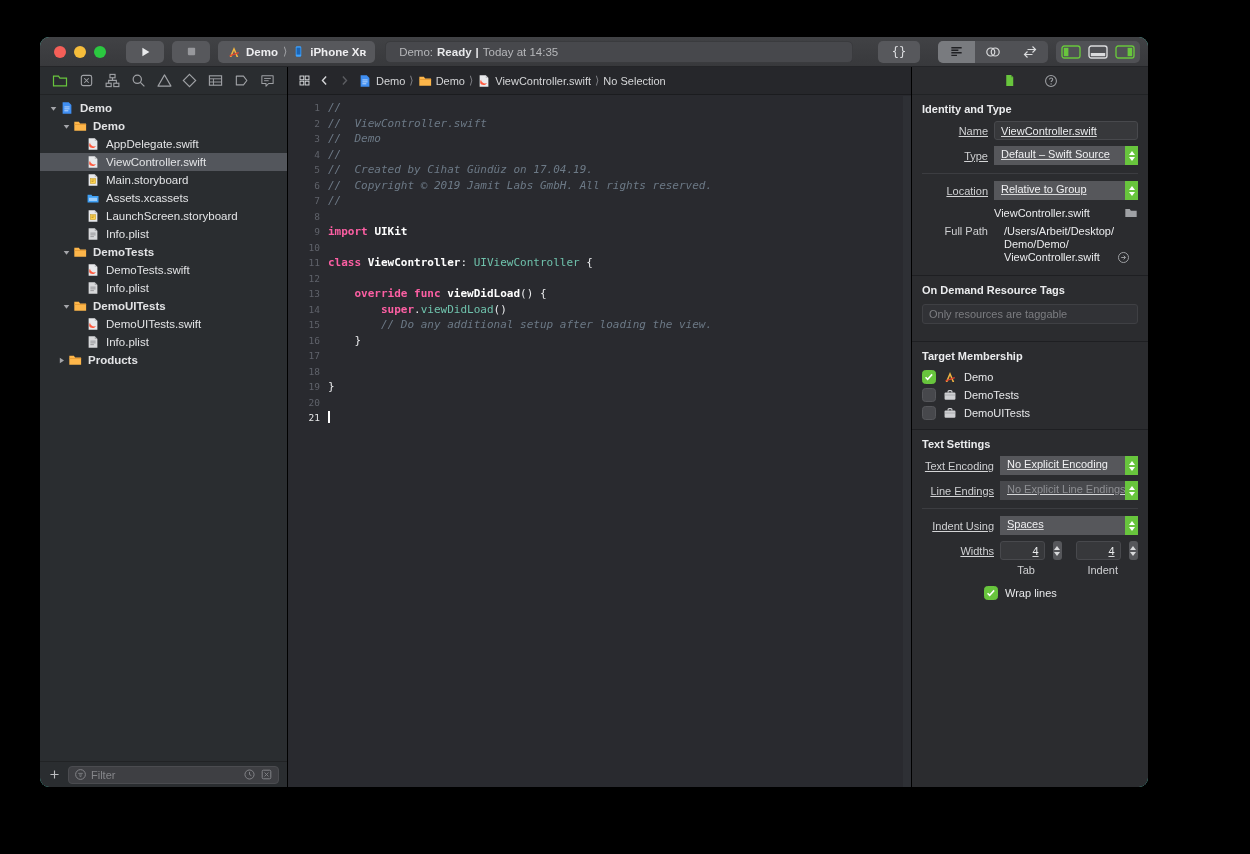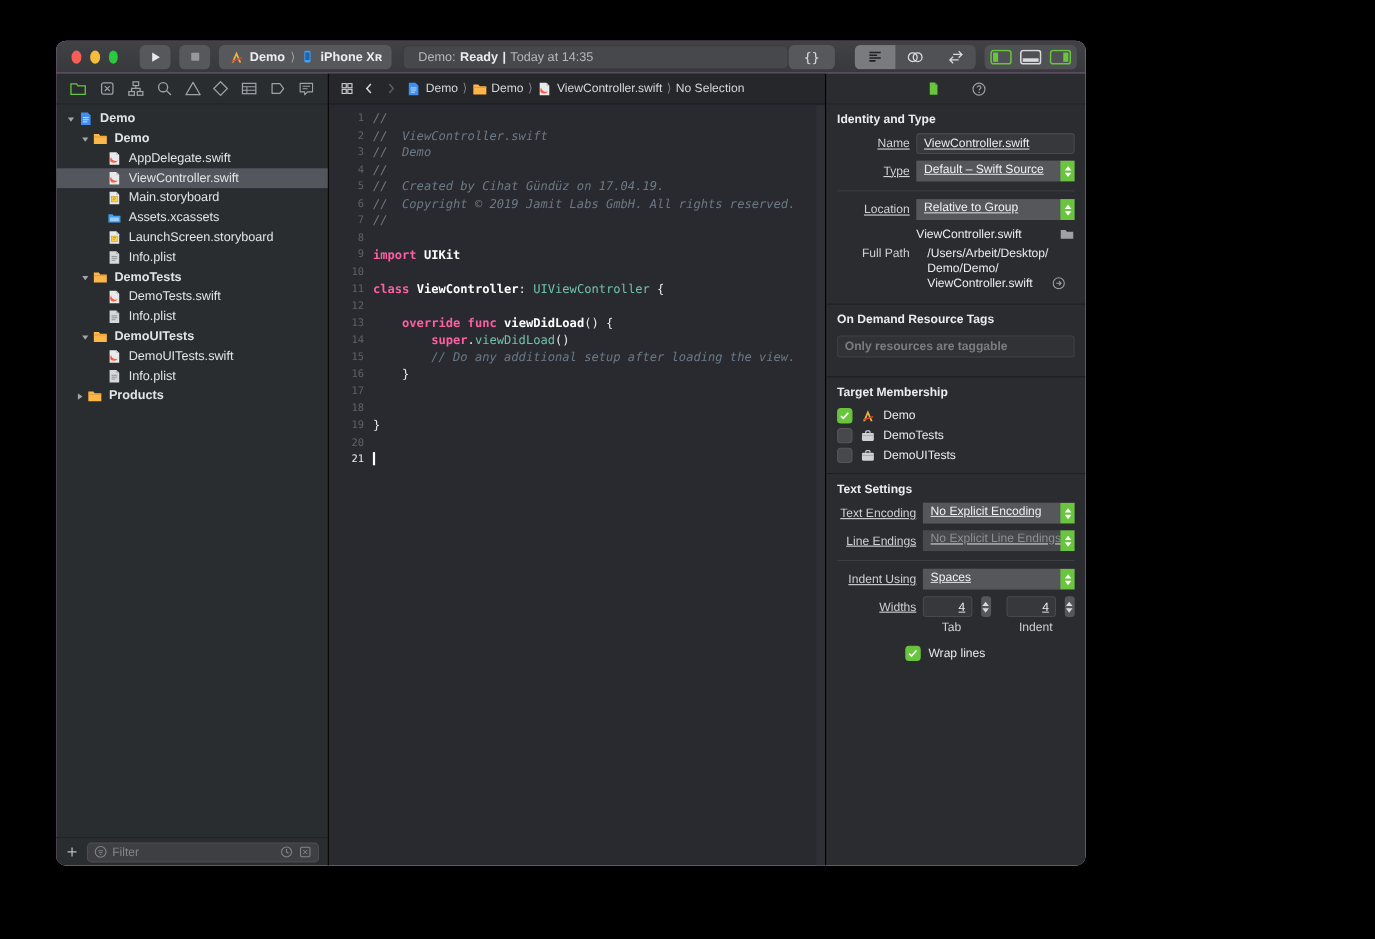--- a/index.html
+++ b/index.html
@@ -1,21 +1,21 @@
 <!DOCTYPE html>
 <html style="--accent: #68c53d; --kw: #fc5fa3; --com: #6c7986; --ty: #6fc2ac; --pl: #e9eaec;"><head>
 <meta charset="utf-8">
 <style>
   * { margin:0; padding:0; box-sizing:border-box; }
   html,body { width:1250px; height:854px; background:#000; font-family:"Liberation Sans",sans-serif; overflow:hidden; }
   :root{
     --accent:#68c53d; --kw:#fc5fa3; --com:#6c7986; --ty:#6fc2ac; --pl:#e9eaec;
   }
-  .window{ position:absolute; left:51px; top:37px; width:936px; height:750px;
-    background:#f0abfc; border-radius:9px; overflow:hidden; display:flex; flex-direction:column;
+  .window{ position:absolute; left:40px; top:37px; width:1108px; height:750px;
+    background:#5eead4; border-radius:9px; overflow:hidden; display:flex; flex-direction:column;
     box-shadow:0 22px 70px rgba(0,0,0,.75); }
 
   
   .titlebar{ flex:0 0 30px; background:linear-gradient(#414245,#38393c); border-bottom:1px solid #242528;
     display:flex; align-items:center; padding:0 8px 0 14px; }
   .tl{ width:12px; height:12px; border-radius:50%; margin-right:8px; }
   .tl.r{background:#f55f58;} .tl.y{background:#f6bd3b;} .tl.g{background:#2bc840;}
   .tbtn{ height:22px; width:38px; background:#57585c; border-radius:5px; display:flex; align-items:center; justify-content:center; color:#e9eaec; }
   .tbtn.disabled{ color:#97989c; }
   .scheme{ height:22px; background:#57585c; border-radius:5px; display:flex; align-items:center; padding:0 9px; margin-left:8px;
@@ -90,21 +90,21 @@
   .dd.disabled{ color:#8e8f93; background:#48494d; }
   .dd .step{ position:absolute; right:0; top:0; bottom:0; width:13px; background:var(--accent);
     display:flex; flex-direction:column; align-items:center; justify-content:center; gap:2px; }
   .tri-u{ width:0;height:0;border-left:3px solid transparent;border-right:3px solid transparent;border-bottom:4px solid #fff; }
   .tri-d{ width:0;height:0;border-left:3px solid transparent;border-right:3px solid transparent;border-top:4px solid #fff; }
   .hr{ height:1px; background:#3c3d41; margin:2px 10px 7px; }
   .pathblock{ color:#ebecee; line-height:13px; }
   .filerow{ display:flex; align-items:center; margin:0 10px 5px 82px; gap:6px; color:#ebecee; }
   .fp-row{ display:flex; margin:0 10px 4px; gap:16px;justify-content:center; }
   .odr{ margin:2px 10px 10px; height:20px; background:#313236; border:1px solid #3f4044; border-radius:3px;
-    display:flex; align-items:center; padding:0 6px; color:#7c7d81;font-weight:bold; }
+    display:flex; align-items:center; padding:0 6px; color:#7c7d81; }
   .mrow{ display:flex; align-items:center; gap:7px; padding:2px 10px; color:#e7e8ea; }
   .cb{ width:14px; height:14px; border-radius:3.5px; background:#47484c; border:1px solid #55565a; flex:0 0 14px; display:flex; align-items:center; justify-content:center;}
   .cb.on{ background:var(--accent); border-color:var(--accent); }
   .numfield{ width:50px; height:19px; background:#37383b; border:1px solid #48494d; border-radius:3px;
     display:flex; align-items:center; justify-content:flex-end; padding:0 5px; color:#ebecee; }
   .numstep{ width:11px; height:19px; background:#56575b; border-radius:3px; margin-left:2px;
     display:flex; flex-direction:column; align-items:center; justify-content:center; gap:2px; }
   .numstep .tri-u{ border-bottom-color:#d9dadc; } .numstep .tri-d{ border-top-color:#d9dadc; }
   .sublabels{ display:flex; margin:2px 10px 6px; color:#cfd0d2; }
   .wrapline{ display:flex; align-items:center; gap:7px; margin:4px 10px 10px 72px; color:#e7e8ea; }

